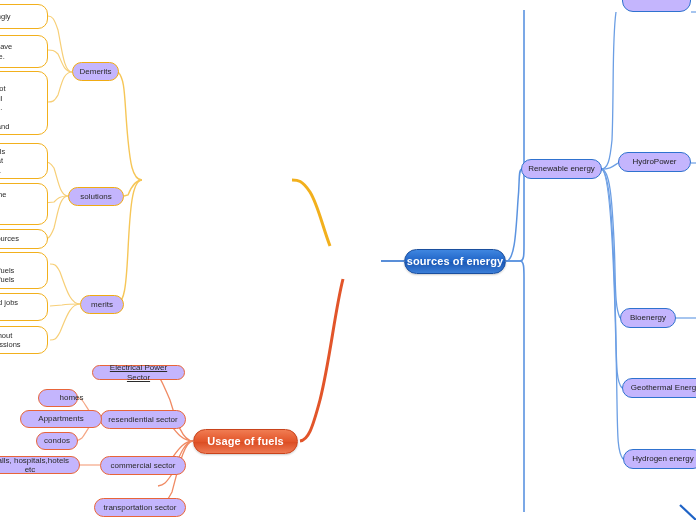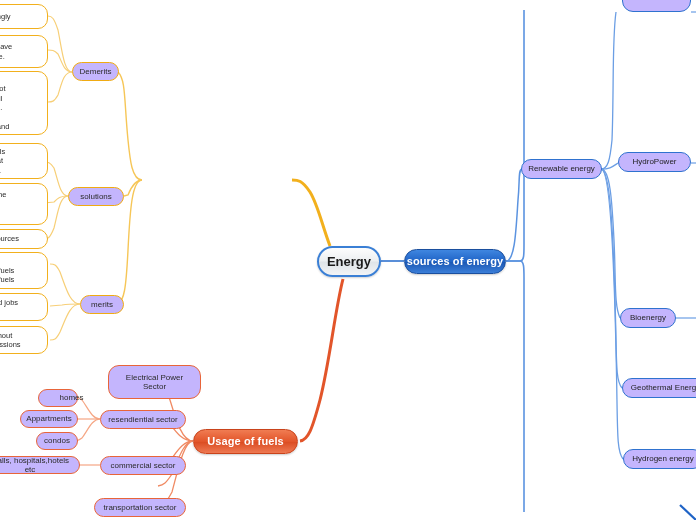--- a/index.html
+++ b/index.html
@@ -150,23 +150,20 @@
     <path d="M193 441 C184 441 178 460 172 474 C166 483 164 485 158 486" stroke="#f08a63" stroke-width="1.3" fill="none"></path>
     <path d="M193 441 C184 441 178 470 172 492 C166 503 164 506 158 507" stroke="#f08a63" stroke-width="1.3" fill="none"></path>
 
     <path d="M100 419 C92 419 88 408 82 400 C78 397 76 397 72 398" stroke="#f5a684" stroke-width="1.2" fill="none"></path>
     <path d="M100 419 C92 419 88 419 84 419 L76 419" stroke="#f5a684" stroke-width="1.2" fill="none"></path>
     <path d="M100 419 C92 419 88 430 82 438 C78 441 76 441 72 441" stroke="#f5a684" stroke-width="1.2" fill="none"></path>
 
     <path d="M100 465 L80 465" stroke="#f5a684" stroke-width="1.2" fill="none"></path>
   </svg>
 
-  <div class="node n-root" style="left:317px; top:246px; width:64px; height:31px;">
-    <span>Energy</span>
-  </div>
 
   <div class="node n-main blue" style="left:404px; top:249px; width:102px; height:25px;">
     <span>sources of energy</span>
   </div>
 
   <div class="node n-sub blue" style="left:521px; top:159px; width:81px; height:20px;">
     <span>Renewable energy</span>
   </div>
 
   <div class="node n-sub blue" style="left:618px; top:152px; width:73px; height:20px;">
@@ -243,41 +240,41 @@
   </div>
   <div class="node n-leaf yellow clipped" style="top:326px; width:82px; height:28px;">
     <span>ricity without
 ning emissions</span>
   </div>
 
   <div class="node n-main orange-red" style="left:193px; top:429px; width:105px; height:25px;">
     <span>Usage of fuels</span>
   </div>
 
-  <div class="node n-sub red" style="left:108px; top:365px; width:93px; height:34px;">
+  <div class="node n-sub red" style="left:92px; top:365px; width:93px; height:15px;text-decoration:underline;">
     <span>Electrical Power Sector</span>
   </div>
 
   <div class="node n-sub red" style="left:100px; top:410px; width:86px; height:19px;">
     <span>resendiential sector</span>
   </div>
 
   <div class="node n-sub red" style="left:100px; top:456px; width:86px; height:19px;">
     <span>commercial sector</span>
   </div>
 
 
   <div class="node n-sub red" style="left:94px; top:498px; width:92px; height:19px;">
     <span>transportation sector</span>
   </div>
 
   <div class="node n-sub red" style="left:38px; top:389px; width:40px; height:18px;padding-left:32px;">
     <span>homes</span>
   </div>
-  <div class="node n-sub red" style="left:20px; top:410px; width:58px; height:18px;">
+  <div class="node n-sub red" style="left:20px; top:410px; width:82px; height:18px;">
     <span>Appartments</span>
   </div>
   <div class="node n-sub red" style="left:36px; top:432px; width:42px; height:18px;text-align:right;">
     <span>condos</span>
   </div>
 
   <div class="node n-sub red" style="left:-20px; top:456px; width:100px; height:18px;">
     <span>malls, hospitals,hotels etc</span>
   </div>
 

